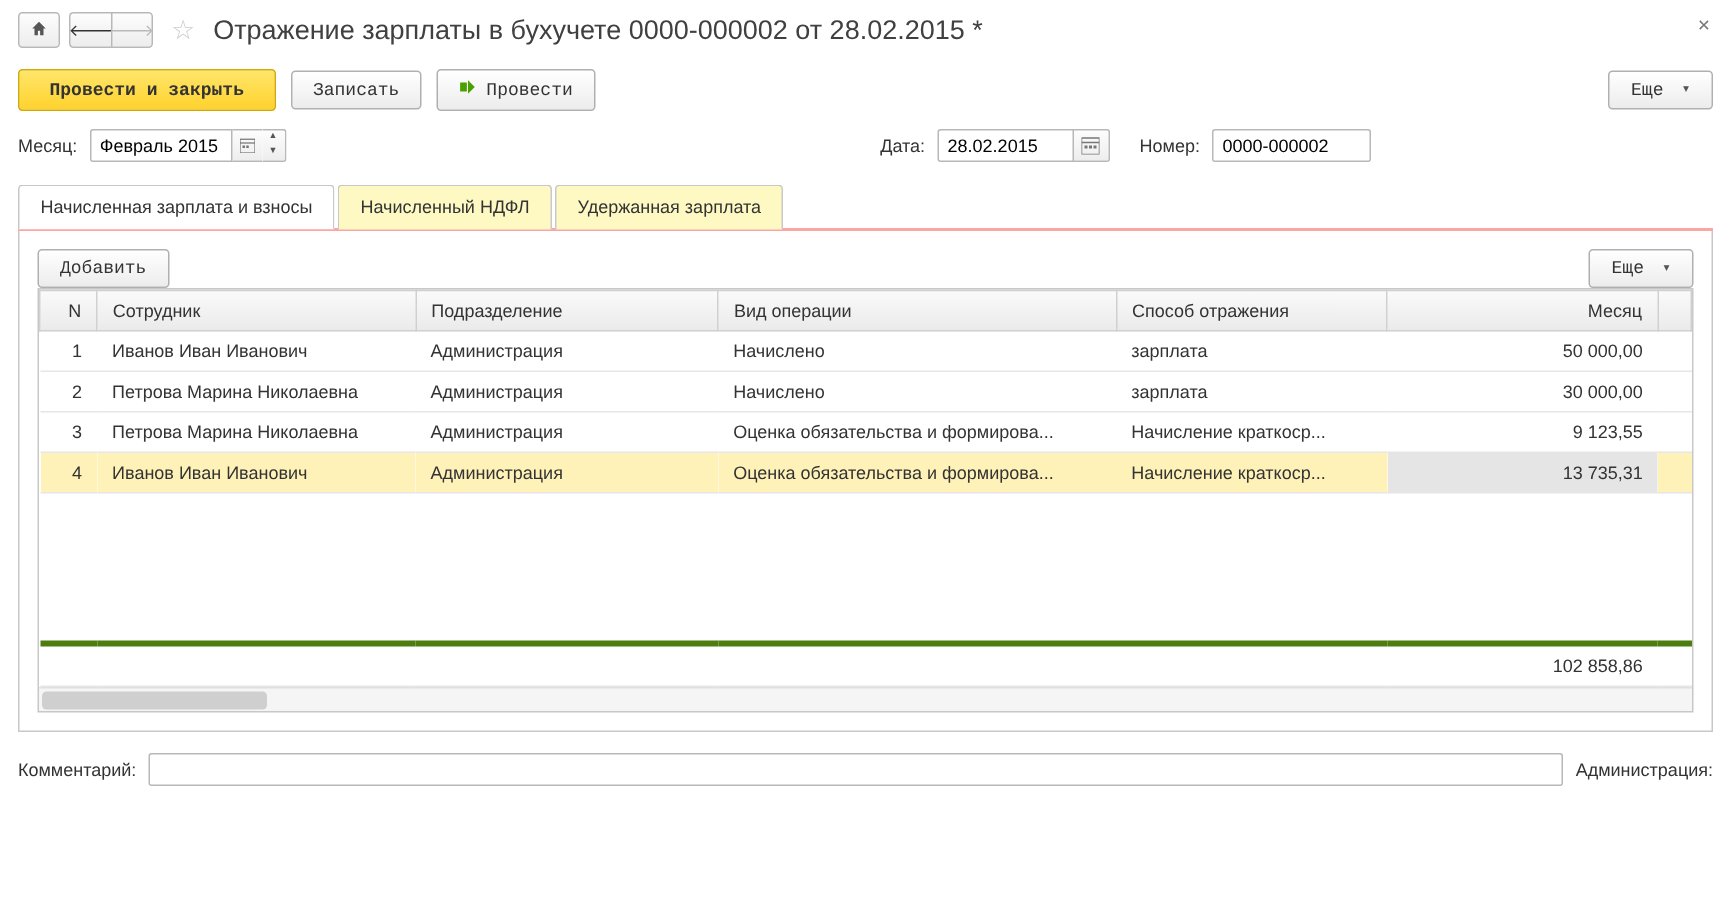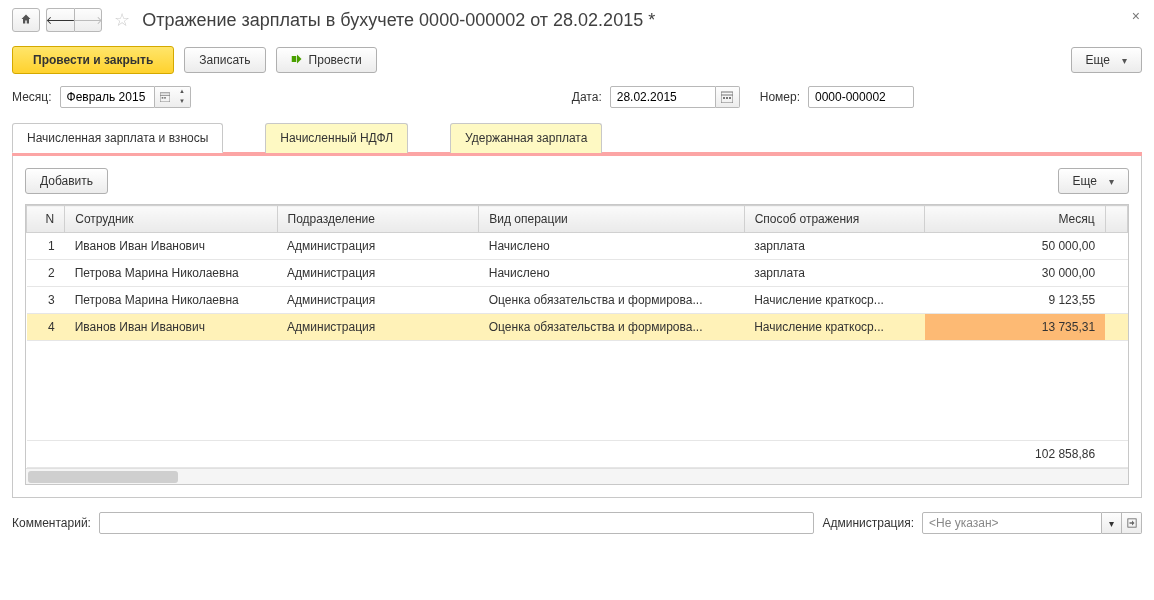--- a/index.html
+++ b/index.html
@@ -32,21 +32,21 @@
     .page-title { font-size: 18px; color: #404040; font-weight: normal; text-align: center; }
     .close-x { position: absolute; top: 8px; right: 14px; font-size: 14px; color: #777; cursor: pointer; }
 
     
     .toolbar { display: flex; align-items: center; gap: 10px; margin-bottom: 12px; }
     .btn {
       border: 1px solid #b0b0b0; border-radius: 3px;
       background: linear-gradient(#ffffff,#ececec);
       padding: 5px 14px; cursor: pointer;
       font-size: 12px; color: #333;
-      display: inline-flex; align-items: center; gap: 6px;
+      display: inline-flex; align-items: center; gap: 6px; font-family: Liberation Mono, monospace;
     }
     .btn-primary {
       background: linear-gradient(#ffe56a,#ffd22e);
       border: 1px solid #d4a900;
       font-weight: bold;
       padding: 6px 20px;
     }
     .btn-dropdown::after {
       content: "▾"; margin-left: 6px; color: #555; font-size: 10px;
     }
@@ -65,57 +65,57 @@
     .month-input { width: 95px; position: relative; }
     .month-wrap { display: flex; align-items: center; justify-content: space-between; }
     .month-stepper {
       border: 1px solid #b8b8b8; border-left: none;
       height: 22px; width: 16px;
       display: flex; flex-direction: column; background: linear-gradient(#fdfdfd,#ededed);
       border-radius: 0 2px 2px 0;
     }
     .month-stepper span { flex:1; font-size: 6px; text-align:center; line-height: 9px; color:#555; cursor:pointer; }
     .month-cal { border: 1px solid #b8b8b8; border-left:none; border-right:none; width:20px; height:22px; background:linear-gradient(#fdfdfd,#ededed); display:flex; align-items:center; justify-content:center; font-size:10px; }
-    .date-input { width: 106px; }
+    .date-input { width: 91px; }
     .date-cal {
       border: 1px solid #b8b8b8; border-left:none;
       height:22px; width:24px; background:linear-gradient(#fdfdfd,#ededed);
       display:flex; align-items:center; justify-content:center; cursor:pointer;
       border-radius: 0 2px 2px 0;
     }
     .number-input { width: 106px; }
 
     
     .fill-btn {
       border: 1px solid #b0b0b0; border-radius: 3px;
       background: linear-gradient(#ffffff,#ececec);
       padding: 8px 18px; cursor: pointer;
       font-size: 14px;
       margin-bottom: 14px;
     }
 
     
-    .tabs { display: flex; border-bottom: 4px solid #fca5a5; gap: 40px; }
+    .tabs { display: flex; border-bottom: 2px solid #fca5a5; }
     .tab {
       border: 1px solid #c8c8c8; border-bottom: none;
       padding: 7px 14px; cursor: pointer;
       background: #fef9c3;
       border-radius: 3px 3px 0 0;
       margin-right: 2px;
       position: relative; top: 1px;
       font-size: 12px;
     }
     .tab.active { background: #fff; border-bottom: 1px solid #fff; }
     .tab-panel {
       border: 1px solid #c8c8c8; border-top: none;
       padding: 12px;
     }
 
     
-    .panel-toolbar { display: flex; align-items: center; margin-bottom: 10px; }
+    .panel-toolbar { display: flex; align-items: center; }
 
     
     .grid-container { border: 1px solid #c8c8c8; }
     .grid { width: 100%; border-collapse: collapse; }
     .grid th {
       background: linear-gradient(#fafafa,#eaeaea);
       border: 1px solid #d0d0d0;
       text-align: left; font-weight: normal;
       padding: 6px 10px; font-size: 12px; color: #333;
     }
@@ -126,24 +126,24 @@
     }
     .grid .col-n { width: 36px; text-align: right; }
     .grid .col-emp { width: 200px; }
     .grid .col-dep { width: 190px; }
     .grid .col-op { width: 250px; }
     .grid .col-ref { width: 170px; }
     .grid .col-sum { width: 170px; text-align: right; }
     .grid .col-sum-cell { text-align: right; }
     .grid .col-extra { width: 20px; }
     tr.selected td { background: #fff2b8; }
-    tr.selected td.col-sum-cell { background: #fdba74; }
+    tr.selected td.col-sum-cell { background: #e5e5e5; }
     .grid-filler { height: 100px; }
     .grid-footer td {
-      border-top: 1px solid #4d7c0f;
+      border-top: 4px solid #4d7c0f;
       background: #fff;
       padding: 6px 10px;
     }
     .grid-footer .col-sum-cell { text-align: right; font-size: 12px; }
     .hscroll {
       height: 16px;
       background: #f5f5f5;
       border-top: 1px solid #e0e0e0;
       position: relative;
     }
@@ -338,24 +338,14 @@
         <div class="hscroll-thumb"></div>
       </div>
     </div>
   </div>
 
   
   <div class="bottom-row">
     <span class="field-label">Комментарий:</span>
     <input class="field-input comment-input" style="">
     <span class="field-label">Администрация:</span>
-    <div class="resp-wrap">
-      <input class="field-input resp-input" style="border-radius: 2px 0px 0px 2px;" value="&lt;Не указан&gt;">
-      <div class="resp-btn">▾</div>
-      <div class="resp-btn">
-        <svg width="10" height="10" viewBox="0 0 12 12">
-            <rect x="1" y="1" width="10" height="10" fill="none" stroke="#666"></rect>
-            <path d="M3 6 L6 3 L6 5 L9 5 L9 7 L6 7 L6 9 Z" fill="#666" transform="rotate(180 6 6)"></path>
-          </svg>
-      </div>
-    </div>
   </div>
 </div>
 
 </body></html>

